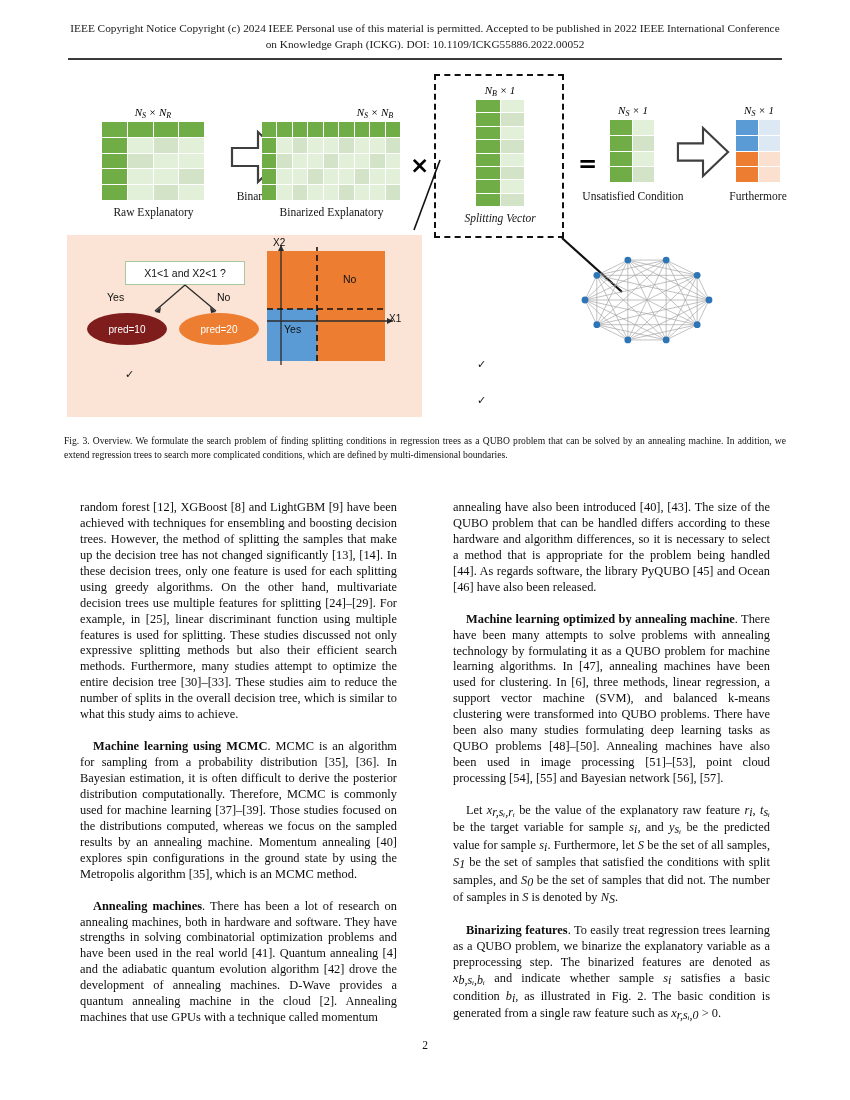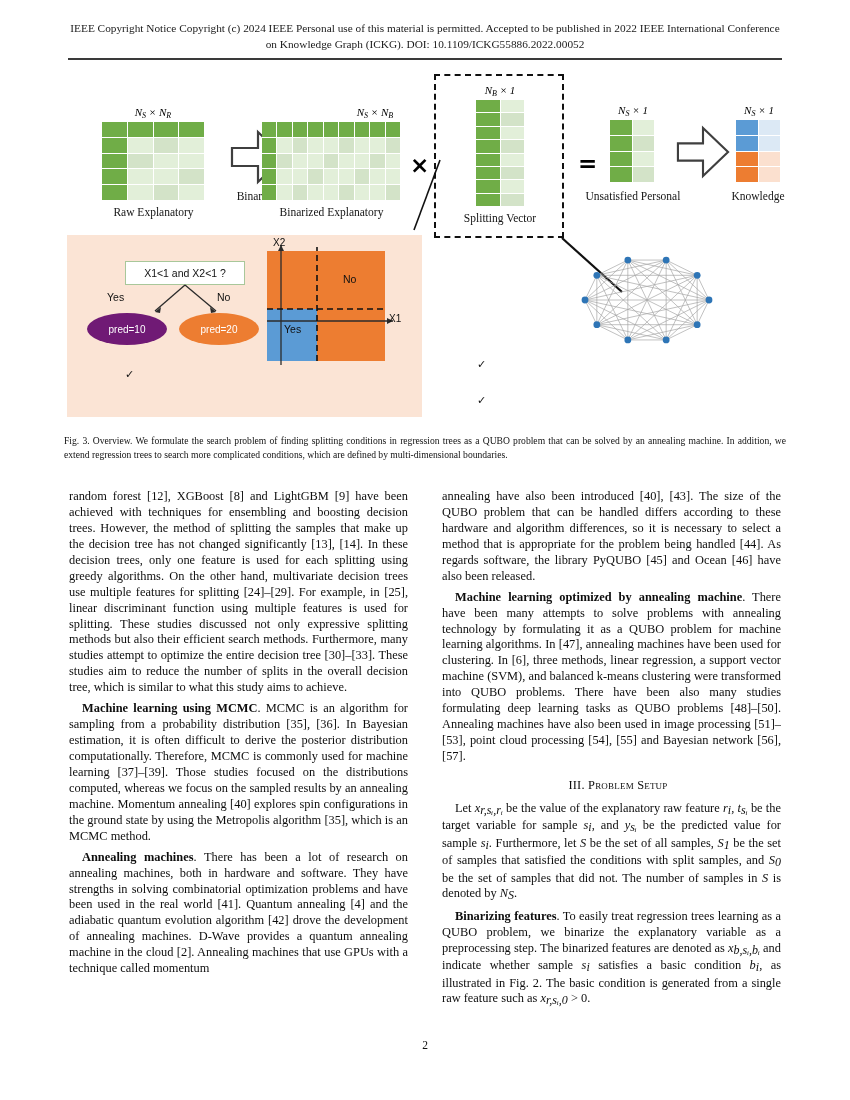--- a/index.html
+++ b/index.html
@@ -175,21 +175,21 @@
     display: flex;
     gap: 24px;
   }
   .col {
     width: 349px;
     font-size: 12.4px;
     line-height: 1.285;
     text-align: justify;
     color: #0d0d0d;
   }
-  .col p { margin: 5px; text-indent: 13px; }
+  .col p { margin: 16px; text-indent: 13px; }
   .col p.noindent { text-indent: 0; }
   .runin { font-weight: bold; }
   .sec-head {
     text-align: center;
     text-indent: 0;
     margin: 13px 0 7px 0 !important;
     font-variant: small-caps;
     font-size: 12.4px;
     letter-spacing: 0.2px;
   }
@@ -318,80 +318,80 @@
       <div class="cell" style="background: rgb(211, 227, 200);"></div>
       <div class="cell" style="background: rgb(112, 173, 71);"></div>
       <div class="cell" style="background: rgb(226, 239, 217);"></div>
       <div class="cell" style="background: rgb(112, 173, 71);"></div>
       <div class="cell" style="background: rgb(211, 227, 200);"></div>
       <div class="cell" style="background: rgb(112, 173, 71);"></div>
       <div class="cell" style="background: rgb(226, 239, 217);"></div>
       <div class="cell" style="background: rgb(112, 173, 71);"></div>
       <div class="cell" style="background: rgb(211, 227, 200);"></div>
     </div>
-  <div class="mat-caption" style="position:absolute; left:388px; top:142px; width:100px;">Splitting Vector</div>
+  <div class="mat-caption" style="position:absolute; left:388px; top:142px; width:100px;font-style:italic;">Splitting Vector</div>
 
   <div style="position:absolute; left:516px; top:80px; font-size:23px; font-family:'DejaVu Sans',sans-serif; font-weight:bold;">=</div>
 
   <div class="mat-label" style="position:absolute; left:524px; top:34px; width:94px;">
     <span>N</span><span class="sub">S</span><span> × </span><span>1</span>
   </div>
   <div id="unsat-grid" class="grid" style="position: absolute; left: 548px; top: 50px; width: 44px; height: 62px; grid-template-columns: repeat(2, 1fr); grid-template-rows: repeat(4, 1fr);">
       <div class="cell" style="background: rgb(112, 173, 71);"></div>
       <div class="cell" style="background: rgb(226, 239, 217);"></div>
       <div class="cell" style="background: rgb(112, 173, 71);"></div>
       <div class="cell" style="background: rgb(211, 227, 200);"></div>
       <div class="cell" style="background: rgb(112, 173, 71);"></div>
       <div class="cell" style="background: rgb(226, 239, 217);"></div>
       <div class="cell" style="background: rgb(112, 173, 71);"></div>
       <div class="cell" style="background: rgb(211, 227, 200);"></div>
     </div>
-  <div class="mat-caption" style="position:absolute; left:501px; top:120px; width:140px;">Unsatisfied Personal</div>
+  <div class="mat-caption" style="position:absolute; left:501px; top:120px; width:140px;">Unsatisfied Condition</div>
 
   <div class="block-arrow" style="position:absolute; left:614px; top:54px;">
     <svg width="54" height="56" viewBox="0 0 56 58">
       <polygon points="2,20 28,20 28,4 54,29 28,54 28,38 2,38" fill="#ffffff" stroke="#3f3f3f" stroke-width="2.2" stroke-linejoin="miter"></polygon>
     </svg>
   </div>
 
   <div class="mat-label" style="position:absolute; left:650px; top:34px; width:94px;">
     <span>N</span><span class="sub">S</span><span> × </span><span>1</span>
   </div>
   <div id="pred-grid" class="grid" style="position: absolute; left: 674px; top: 50px; width: 44px; height: 62px; grid-template-columns: repeat(2, 1fr); grid-template-rows: repeat(4, 1fr);">
       <div class="cell" style="background: rgb(91, 155, 213);"></div>
       <div class="cell" style="background: rgb(220, 233, 245);"></div>
       <div class="cell" style="background: rgb(91, 155, 213);"></div>
       <div class="cell" style="background: rgb(220, 233, 245);"></div>
       <div class="cell" style="background: rgb(237, 125, 49);"></div>
       <div class="cell" style="background: rgb(251, 224, 207);"></div>
       <div class="cell" style="background: rgb(237, 125, 49);"></div>
       <div class="cell" style="background: rgb(251, 224, 207);"></div>
     </div>
-  <div class="mat-caption" style="position:absolute; left:656px; top:120px; width:80px;">Knowledge</div>
+  <div class="mat-caption" style="position:absolute; left:656px; top:120px; width:80px;">Furthermore</div>
 
   <svg style="position:absolute; left:0; top:0; width:726px; height:350px; pointer-events:none;">
     <line x1="378" y1="90" x2="352" y2="160" stroke="#111" stroke-width="1.6"></line>
     <line x1="500" y1="168" x2="560" y2="222" stroke="#111" stroke-width="2.2"></line>
   </svg>
 
   <div id="tree-panel" style="left:5px; top:165px; width:355px; height:182px;">
 
     <div class="tree-cond-box" style="left:58px; top:26px; width:120px; height:24px;">X1&lt;1 and X2&lt;1 ?</div>
 
     <svg style="position:absolute; left:0; top:0; width:355px; height:182px;">
       <line x1="118" y1="50" x2="88" y2="76" stroke="#2b2b2b" stroke-width="1.3"></line>
       <polygon points="88,77 94,72 93,78" fill="#2b2b2b"></polygon>
       <line x1="118" y1="50" x2="149" y2="76" stroke="#2b2b2b" stroke-width="1.3"></line>
       <polygon points="149,77 143,72 144,78" fill="#2b2b2b"></polygon>
     </svg>
 
     <div class="tree-yn" style="left:40px; top:56px;">Yes</div>
     <div class="tree-yn" style="left:150px; top:56px;">No</div>
 
-    <div class="tree-leaf" style="left:20px; top:78px; width:80px; height:32px; background:#701a75;">pred=10</div>
+    <div class="tree-leaf" style="left:20px; top:78px; width:80px; height:32px; background:#7f1d1d;">pred=10</div>
     <div class="tree-leaf" style="left:112px; top:78px; width:80px; height:32px; background:#ed7d31;">pred=20</div>
 
     <div style="position:absolute; left:200px; top:16px; width:118px; height:110px;">
       <div style="position:absolute; left:0; top:0; width:118px; height:110px; background:#ed7d31;"></div>
       <div style="position:absolute; left:0; top:58px; width:50px; height:52px; background:#5b9bd5;"></div>
       <svg style="position:absolute; left:-14px; top:-12px; width:148px; height:140px;">
         <line x1="14" y1="82" x2="140" y2="82" stroke="#2b2b2b" stroke-width="1.3"></line>
         <polygon points="140,82 134,79 134,85" fill="#2b2b2b"></polygon>
         <line x1="28" y1="126" x2="28" y2="6" stroke="#2b2b2b" stroke-width="1.3"></line>
         <polygon points="28,6 25,12 31,12" fill="#2b2b2b"></polygon>
@@ -485,19 +485,18 @@
 
   <div class="col">
     <p class="noindent">random forest [12], XGBoost [8] and LightGBM [9] have been achieved with techniques for ensembling and boosting decision trees. However, the method of splitting the samples that make up the decision tree has not changed significantly [13], [14]. In these decision trees, only one feature is used for each splitting using greedy algorithms. On the other hand, multivariate decision trees use multiple features for splitting [24]–[29]. For example, in [25], linear discriminant function using multiple features is used for splitting. These studies discussed not only expressive splitting methods but also their efficient search methods. Furthermore, many studies attempt to optimize the entire decision tree [30]–[33]. These studies aim to reduce the number of splits in the overall decision tree, which is similar to what this study aims to achieve.</p>
     <p><span class="runin">Machine learning using MCMC</span><span>. MCMC is an algorithm for sampling from a probability distribution [35], [36]. In Bayesian estimation, it is often difficult to derive the posterior distribution computationally. Therefore, MCMC is commonly used for machine learning [37]–[39]. Those studies focused on the distributions computed, whereas we focus on the sampled results by an annealing machine. Momentum annealing [40] explores spin configurations in the ground state by using the Metropolis algorithm [35], which is an MCMC method.</span></p>
     <p><span class="runin">Annealing machines</span><span>. There has been a lot of research on annealing machines, both in hardware and software. They have strengths in solving combinatorial optimization problems and have been used in the real world [41]. Quantum annealing [4] and the adiabatic quantum evolution algorithm [42] drove the development of annealing machines. D-Wave provides a quantum annealing machine in the cloud [2]. Annealing machines that use GPUs with a technique called momentum</span></p>
   </div>
 
   <div class="col">
     <p class="noindent">annealing have also been introduced [40], [43]. The size of the QUBO problem that can be handled differs according to these hardware and algorithm differences, so it is necessary to select a method that is appropriate for the problem being handled [44]. As regards software, the library PyQUBO [45] and Ocean [46] have also been released.</p>
     <p><span class="runin">Machine learning optimized by annealing machine</span><span>. There have been many attempts to solve problems with annealing technology by formulating it as a QUBO problem for machine learning algorithms. In [47], annealing machines have been used for clustering. In [6], three methods, linear regression, a support vector machine (SVM), and balanced k-means clustering were transformed into QUBO problems. There have been also many studies formulating deep learning tasks as QUBO problems [48]–[50]. Annealing machines have also been used in image processing [51]–[53], point cloud processing [54], [55] and Bayesian network [56], [57].</span></p>
-    <p class="sec-head">III.  Problem Setup</p>
     <p><span>Let </span><span class="mathvar"><span>x</span><span class="mathsub">r,sᵢ,rᵢ</span></span><span> be the value of the explanatory raw feature </span><span class="mathvar"><span>r</span><span class="mathsub">i</span></span><span>, </span><span class="mathvar"><span>t</span><span class="mathsub">sᵢ</span></span><span> be the target variable for sample </span><span class="mathvar"><span>s</span><span class="mathsub">i</span></span><span>, and </span><span class="mathvar"><span>y</span><span class="mathsub">sᵢ</span></span><span> be the predicted value for sample </span><span class="mathvar"><span>s</span><span class="mathsub">i</span></span><span>. Furthermore, let </span><span class="mathvar">S</span><span> be the set of all samples, </span><span class="mathvar"><span>S</span><span class="mathsub">1</span></span><span> be the set of samples that satisfied the conditions with split samples, and </span><span class="mathvar"><span>S</span><span class="mathsub">0</span></span><span> be the set of samples that did not. The number of samples in </span><span class="mathvar">S</span><span> is denoted by </span><span class="mathvar"><span>N</span><span class="mathsub">S</span></span><span>.</span></p>
     <p><span class="runin">Binarizing features</span><span>. To easily treat regression trees learning as a QUBO problem, we binarize the explanatory variable as a preprocessing step. The binarized features are denoted as </span><span class="mathvar"><span>x</span><span class="mathsub">b,sᵢ,bᵢ</span></span><span> and indicate whether sample </span><span class="mathvar"><span>s</span><span class="mathsub">i</span></span><span> satisfies a basic condition </span><span class="mathvar"><span>b</span><span class="mathsub">i</span></span><span>, as illustrated in Fig. 2. The basic condition is generated from a single raw feature such as </span><span class="mathvar"><span>x</span><span class="mathsub">r,sᵢ,0</span></span><span> &gt; 0.</span></p>
   </div>
 </div>
 
 <div id="page-number">2</div>
 
 </body></html>

